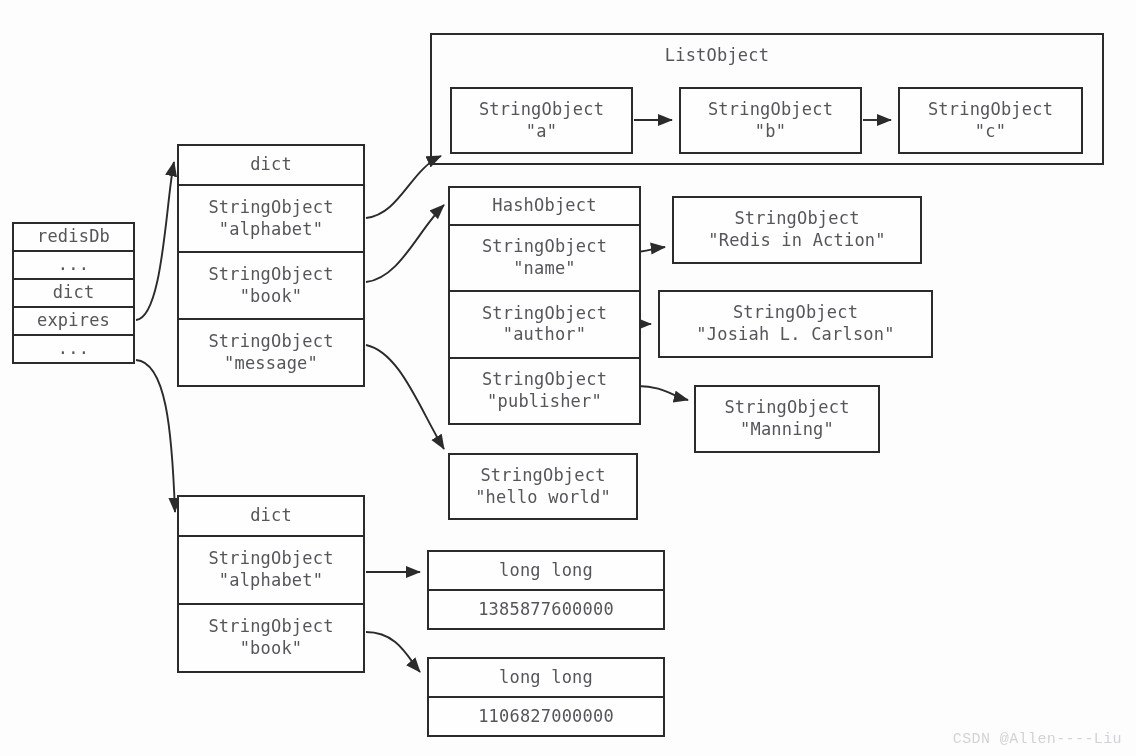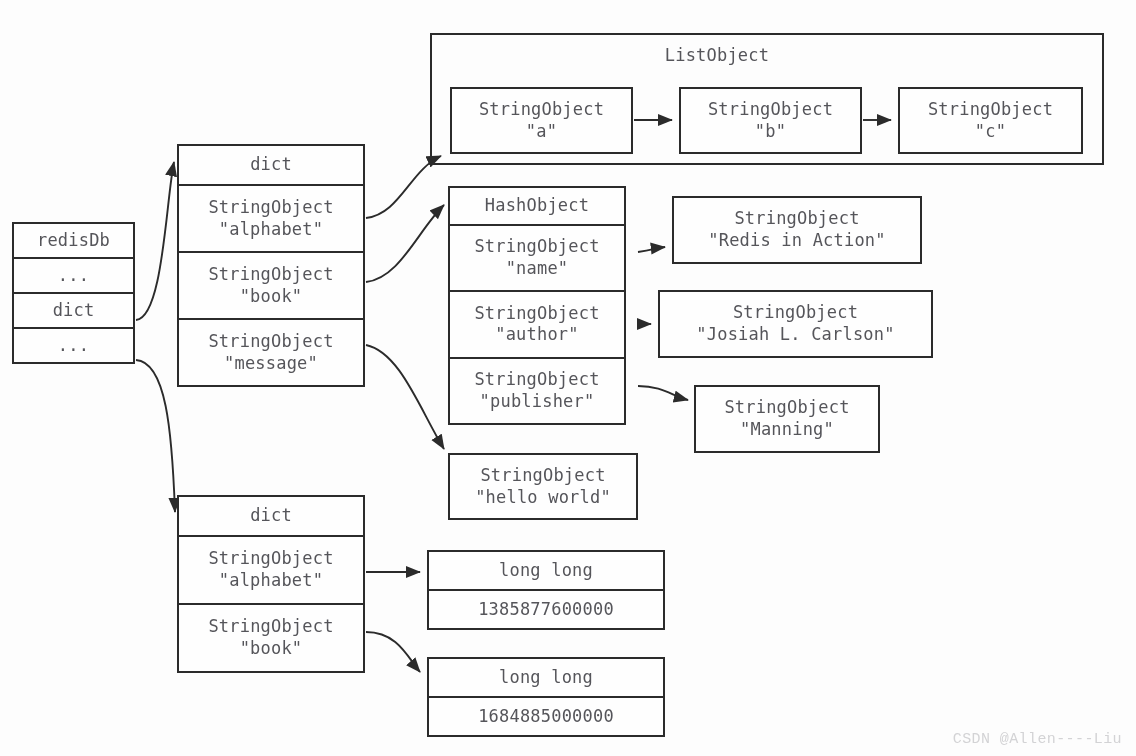--- a/index.html
+++ b/index.html
@@ -104,20 +104,21 @@
 
       <path d="M366,572 L420,572" marker-end="url(#ah)"></path>
       <path d="M366,632 C398,632 408,658 420,672" marker-end="url(#ah)"></path>
     </g>
   </svg>
 
   <div class="box" style="left:12px; top:222px; width:123px; height:142px;">
     <div class="cell">redisDb</div>
     <div class="cell">...</div>
     <div class="cell">dict</div>
+    <div class="cell">expires</div>
     <div class="cell">...</div>
   </div>
 
   <div class="box" style="left:177px; top:144px; width:188px; height:243px;">
     <div class="cell" style="flex:0 0 38px;">dict</div>
     <div class="cell">
       <span class="l2">StringObject</span>
       <span class="l2">"alphabet"</span>
     </div>
     <div class="cell">
@@ -145,21 +146,21 @@
       <span class="l2">"b"</span>
     </div>
   </div>
   <div class="box" style="left:898px; top:87px; width:185px; height:67px;">
     <div class="cell">
       <span class="l2">StringObject</span>
       <span class="l2">"c"</span>
     </div>
   </div>
 
-  <div class="box" style="left:448px; top:186px; width:178px; height:239px;">
+  <div class="box" style="left:448px; top:186px; width:193px; height:239px;">
     <div class="cell" style="flex:0 0 36px;">HashObject</div>
     <div class="cell">
       <span class="l2">StringObject</span>
       <span class="l2">"name"</span>
     </div>
     <div class="cell">
       <span class="l2">StringObject</span>
       <span class="l2">"author"</span>
     </div>
     <div class="cell">
@@ -205,18 +206,18 @@
       <span class="l2">"book"</span>
     </div>
   </div>
 
   <div class="box" style="left:427px; top:550px; width:238px; height:80px;">
     <div class="cell">long long</div>
     <div class="cell">1385877600000</div>
   </div>
   <div class="box" style="left:427px; top:657px; width:238px; height:80px;">
     <div class="cell">long long</div>
-    <div class="cell">1684885000000</div>
+    <div class="cell">1106827000000</div>
   </div>
 
   <div class="watermark">CSDN @Allen----Liu</div>
 
 </div>
 
 </body></html>

